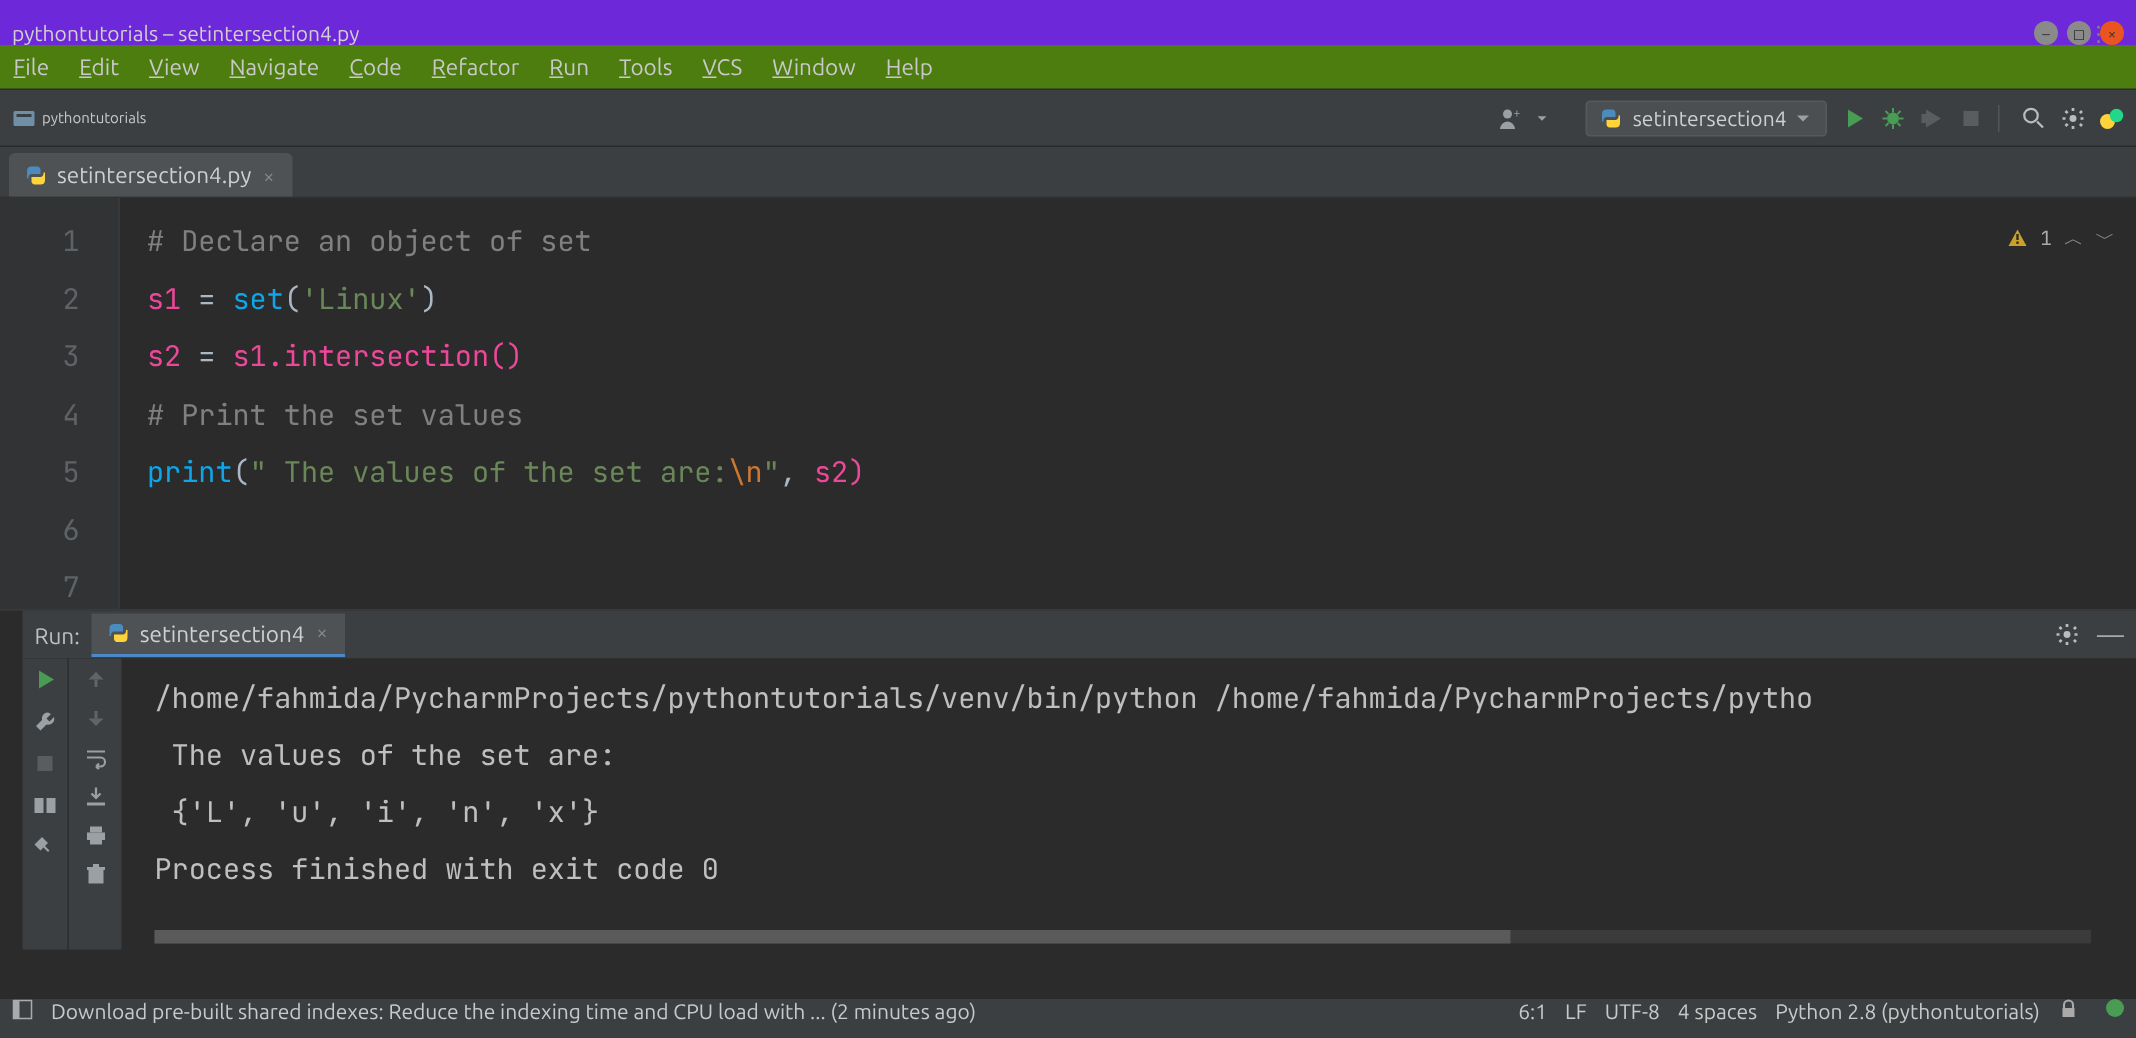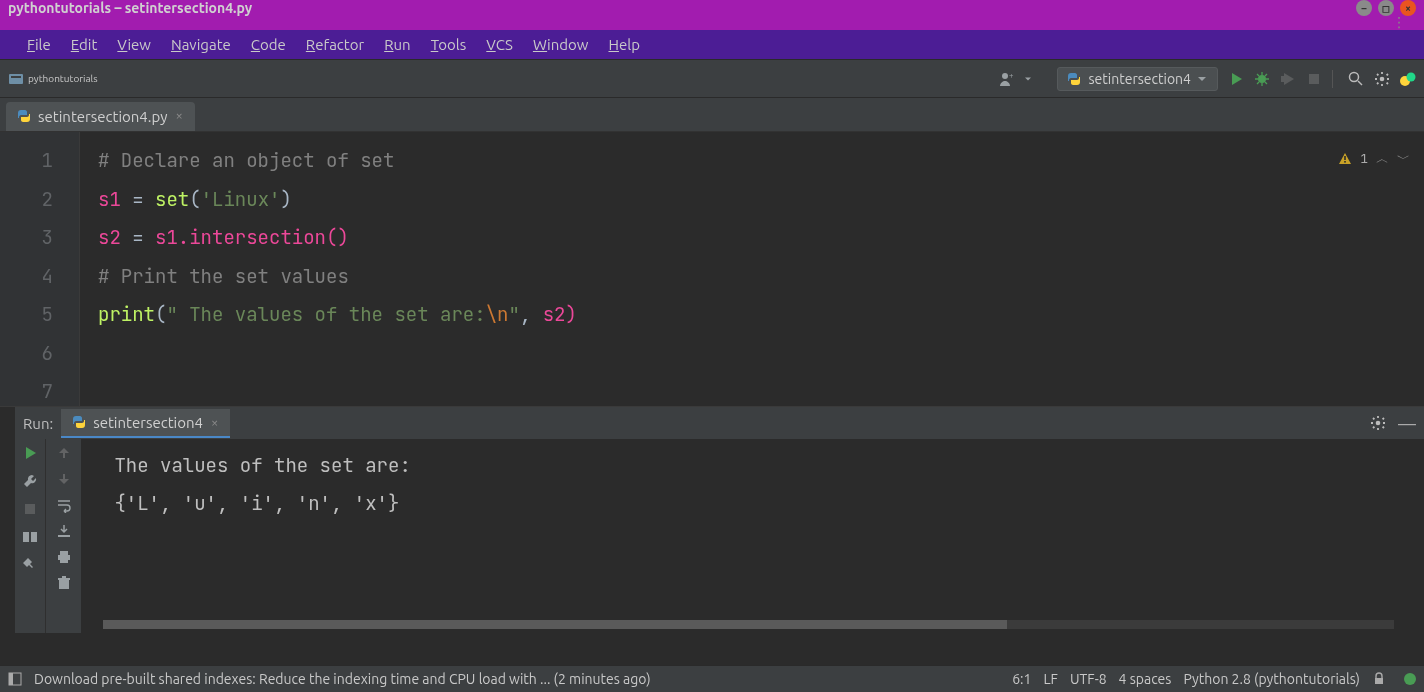--- a/index.html
+++ b/index.html
@@ -1,52 +1,52 @@
 <!DOCTYPE html>
 <html><head>
 <meta charset="utf-8">
 <style>
 * { margin:0; padding:0; box-sizing:border-box; }
 body { font-family:"Ubuntu", "Segoe UI", sans-serif; background:#2b2b2b; width:1424px; height:692px; overflow:hidden; color:#bbbbbb; font-size:14px; }
 
 
-.titlebar { background:#a21caf; height:30px; display:flex; align-items:flex-start; padding:0 8px; color:#d0d0d0; font-size:14px; font-weight:bold; }
+.titlebar { background:#6d28d9; height:30px; display:flex; align-items:flex-end; padding:0 8px; color:#d0d0d0; font-size:14px; font-weight:normal; }
 .titlebar .wincontrols { margin-left:auto; display:flex; gap:6px; }
 .win-btn { width:16px; height:16px; border-radius:50%; display:flex; align-items:center; justify-content:center; font-size:10px; color:#333; }
 .win-min { background:#8a8a8a; }
 .win-max { background:#8a8a8a; }
 .win-close { background:#e95420; }
 
 
-.menubar { background:#4c1d95; height:30px; display:flex; align-items:center; padding:0 18px; gap:2px; border-bottom:1px solid #2a2a2a; }
+.menubar { background:#4d7c0f; height:30px; display:flex; align-items:center; padding:0 0; gap:2px; border-bottom:1px solid #2a2a2a; }
 .menubar .menu-item { padding:4px 9px; color:#c9c9c9; font-size:15px; cursor:pointer; }
 .menubar .menu-item u { text-decoration:underline; }
 
 
 .navbar { background:#3c3f41; height:38px; display:flex; align-items:center; padding:0 8px; border-bottom:1px solid #2a2a2a; }
 .breadcrumb { display:flex; align-items:center; gap:4px; color:#c9c9c9; font-size:10px; }
 .bc-icon { width:16px; height:16px; }
 .toolbar-right { margin-left:auto; display:flex; align-items:center; gap:10px; }
 .runconfig { display:flex; align-items:center; background:#4b4f51; border:1px solid #565a5c; border-radius:3px; padding:3px 10px 3px 8px; gap:6px; font-size:14px; color:#cfcfcf; }
 .ico { width:16px; height:16px; display:inline-flex; }
 
 
 .tabstrip { background:#3c3f41; height:34px; display:flex; align-items:flex-end; padding-left:6px; border-bottom:1px solid #323232; }
-.etab { display:flex; align-items:flex-start; gap:6px; padding:6px 10px; background:#4e5254; color:#cfcfcf; font-size:15px; border-top-left-radius:4px; border-top-right-radius:4px; }
+.etab { display:flex; align-items:flex-end; gap:6px; padding:6px 10px; background:#4e5254; color:#cfcfcf; font-size:15px; border-top-left-radius:4px; border-top-right-radius:4px; }
 .etab .close { color:#888; font-size:13px; padding:0 2px; }
 
 
 .editor { display:flex; height:274px; background:#2b2b2b; position:relative; }
 .gutter { width:80px; background:#313335; text-align:right; padding:10px 26px 10px 0; color:#606366; font-family:"JetBrains Mono","Consolas",monospace; font-size:19px; line-height:38.5px; border-right:1px solid #3a3a3a; }
 .code { flex:1; padding:10px 0 10px 18px; font-family:"JetBrains Mono","Consolas",monospace; font-size:19px; line-height:38.5px; position:relative; }
 .codeline { white-space:pre; }
 .c-comment { color:#808080; }
 .c-ident  { color:#ec4899; }
 .c-op     { color:#a9b7c6; }
-.c-builtin{ color:#bef264; }
+.c-builtin{ color:#0ea5e9; }
 .c-string { color:#6a8759; }
 .c-escape { color:#cc7832; }
 .inspections { position:absolute; top:8px; right:14px; display:flex; align-items:center; gap:8px; color:#aaa; font-size:13px; }
 .warn-tri { width:14px; height:14px; }
 .chev { color:#888; }
 .more-dots { position:absolute; right:8px; top:8px; color:#888; }
 
 
 .runwin { border-top:1px solid #3a3a3a;padding-left:15px; }
 .run-header { background:#3c3f41; height:32px; display:flex; align-items:center; padding:0 8px; gap:8px; font-size:15px; }
@@ -56,21 +56,21 @@
 .run-hdr-right { margin-left:auto; display:flex; align-items:center; gap:12px; }
 .run-body { display:flex; height:194px; background:#2b2b2b; }
 .run-sidebar { width:30px; background:#3c3f41; display:flex; flex-direction:column; align-items:center; padding-top:6px; gap:12px; }
 .run-sidebar2 { width:36px; background:#3c3f41; display:flex; flex-direction:column; align-items:center; padding-top:6px; gap:10px; border-left:1px solid #2f2f2f; }
 .console { flex:1; padding:8px 0 0 22px; font-family:"JetBrains Mono","Consolas",monospace; font-size:19px; line-height:38px; color:#bfbfbf; overflow:hidden; position:relative; }
 .console .cline { white-space:pre; }
 .hscroll { position:absolute; left:22px; right:30px; bottom:4px; height:9px; background:#3b3b3b; }
 .hscroll .thumb { height:100%; width:70%; background:#5a5a5a; }
 
 
-.statusbar { position:fixed; bottom:0; left:0; right:0; height:27px; background:#3c3f41; display:flex; align-items:center; padding:0 8px; font-size:14px; color:#c9c9c9; gap:12px; border-top:1px solid #2a2a2a; }
+.statusbar { position:fixed; bottom:0; left:0; right:0; height:27px; background:#3c3f41; display:flex; align-items:flex-start; padding:0 8px; font-size:14px; color:#c9c9c9; gap:12px; border-top:1px solid #2a2a2a; }
 .statusbar .sep { flex:1; }
 .status-ok { width:12px; height:12px; border-radius:50%; background:#499c54; margin-left:6px; }
 .side-icon { width:14px; height:14px; }
 </style>
 </head>
 <body>
 
 <div class="titlebar">
   <span>pythontutorials – setintersection4.py</span>
   <div class="wincontrols">
@@ -257,23 +257,25 @@
           <rect x="4" y="2" width="8" height="4" fill="#9aa0a3"></rect>
           <rect x="4" y="11" width="8" height="3" fill="#9aa0a3"></rect>
         </svg>
       <svg class="ico" viewBox="0 0 16 16">
           <rect x="3" y="5" width="10" height="9" fill="#9aa0a3"></rect>
           <rect x="2" y="3" width="12" height="2" fill="#9aa0a3"></rect>
           <rect x="6" y="1" width="4" height="2" fill="#9aa0a3"></rect>
         </svg>
     </div>
     <div class="console" id="console">
+      <div class="cline">/home/fahmida/PycharmProjects/pythontutorials/venv/bin/python /home/fahmida/PycharmProjects/pytho</div>
         <div class="cline"> The values of the set are:</div>
         <div class="cline"> {'L', 'u', 'i', 'n', 'x'}</div>
         <div class="cline"></div>
+        <div class="cline">Process finished with exit code 0</div>
         <div class="hscroll">
           <div class="thumb"></div>
         </div>
     </div>
   </div>
 </div>
 
 <div class="statusbar">
   <svg class="side-icon" viewBox="0 0 14 14">
       <rect x="1" y="1" width="12" height="12" stroke="#aaa" fill="none"></rect>

